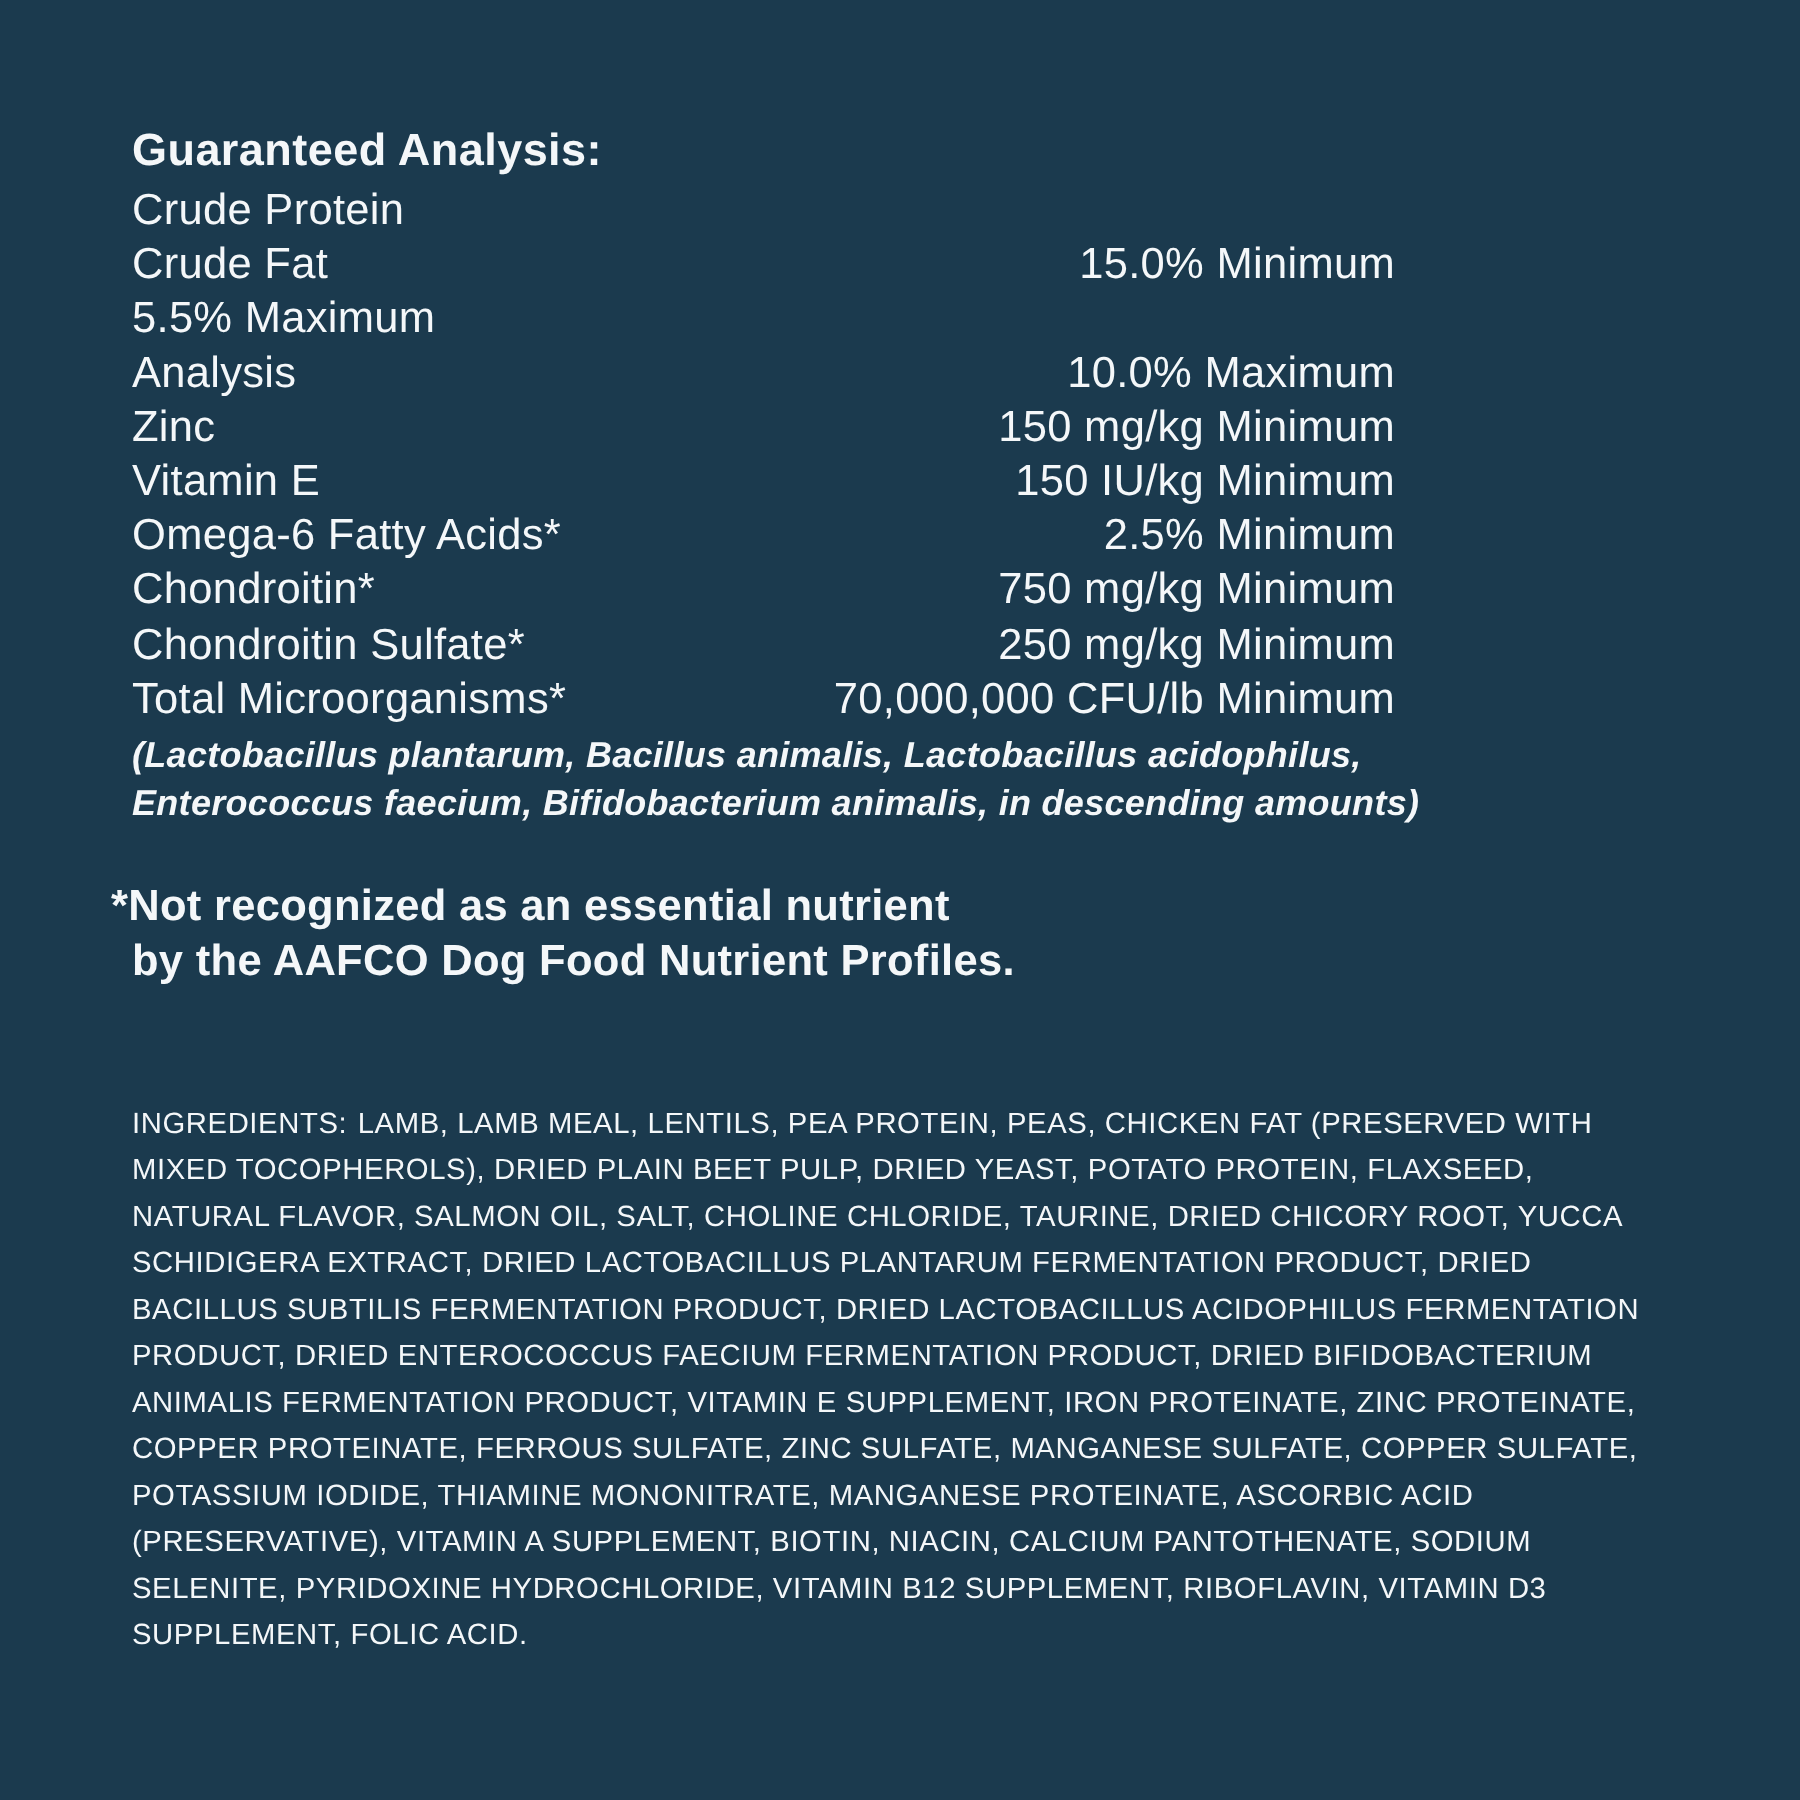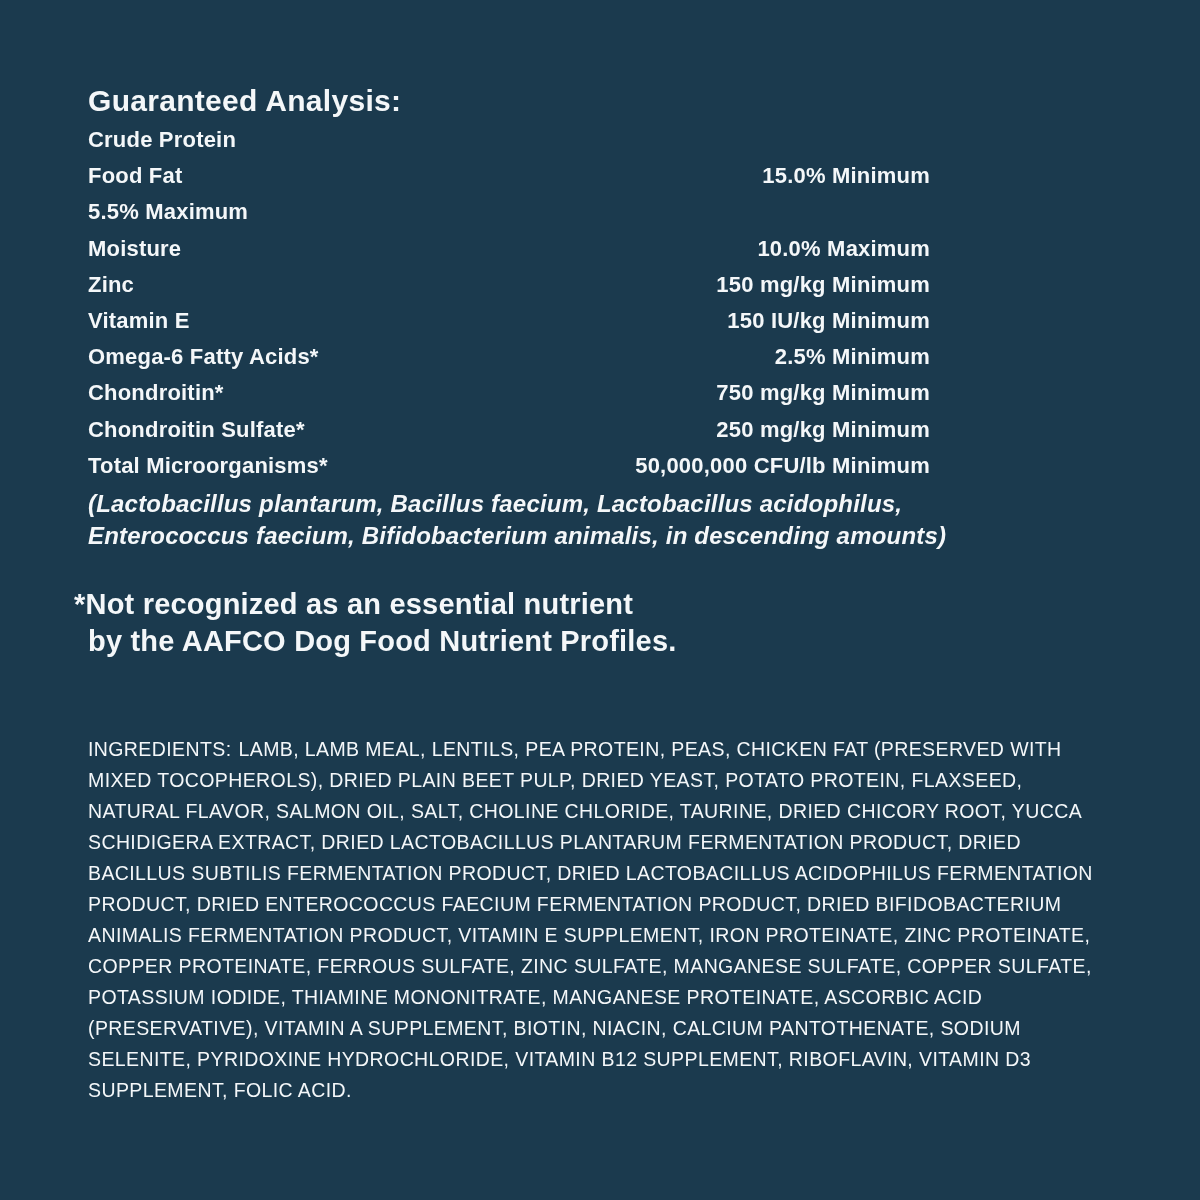--- a/index.html
+++ b/index.html
@@ -27,22 +27,22 @@
     letter-spacing: 0.3px;
     margin: 0 0 4px 0;
   }
   .ga-table {
     width: 842px; 
   }
   .ga-row {
     display: flex;
     justify-content: space-between;
     align-items: baseline;
-    font-size: 22px;
-    font-weight: 700;
+    font-size: 29px;
+    font-weight: 400;
     line-height: 36.2px;
     letter-spacing: 0.2px;
   }
   .ga-row .ga-label { text-align: left; white-space: nowrap; }
   .ga-row .ga-value { text-align: right; white-space: nowrap; }
   .ga-micro-note {
     font-size: 24px;
     font-style: italic;
     font-weight: 600;
     line-height: 32px;
@@ -77,28 +77,28 @@
 <div class="label-panel">
 
   <h1 class="ga-heading">Guaranteed Analysis:</h1>
 
   <div class="ga-table">
 
     <div class="ga-row">
       <span class="ga-label">Crude Protein</span>
     </div>
     <div class="ga-row">
-      <span class="ga-label">Food Fat</span>
+      <span class="ga-label">Crude Fat</span>
       <span class="ga-value">15.0% Minimum</span>
     </div>
     <div class="ga-row">
       <span class="ga-value">5.5% Maximum</span>
     </div>
     <div class="ga-row">
-      <span class="ga-label">Moisture</span>
+      <span class="ga-label">Analysis</span>
       <span class="ga-value">10.0% Maximum</span>
     </div>
     <div class="ga-row">
       <span class="ga-label">Zinc</span>
       <span class="ga-value">150 mg/kg Minimum</span>
     </div>
     <div class="ga-row">
       <span class="ga-label">Vitamin E</span>
       <span class="ga-value">150 IU/kg Minimum</span>
     </div>
@@ -109,27 +109,27 @@
     <div class="ga-row">
       <span class="ga-label">Chondroitin*</span>
       <span class="ga-value">750 mg/kg Minimum</span>
     </div>
     <div class="ga-row">
       <span class="ga-label">Chondroitin Sulfate*</span>
       <span class="ga-value">250 mg/kg Minimum</span>
     </div>
     <div class="ga-row">
       <span class="ga-label">Total Microorganisms*</span>
-      <span class="ga-value">50,000,000 CFU/lb Minimum</span>
+      <span class="ga-value">70,000,000 CFU/lb Minimum</span>
     </div>
 
   </div>
 
   <div class="ga-micro-note">
-    <div>(Lactobacillus plantarum, Bacillus faecium, Lactobacillus acidophilus,</div>
+    <div>(Lactobacillus plantarum, Bacillus animalis, Lactobacillus acidophilus,</div>
     <div>Enterococcus faecium, Bifidobacterium animalis, in descending amounts)</div>
   </div>
 
   <div class="ga-footnote">
     <span class="fn-line1">*Not recognized as an essential nutrient</span>
     <span class="fn-line2">by the AAFCO Dog Food Nutrient Profiles.</span>
   </div>
 
   <p class="ingredients-block">
     <span class="ing-label">INGREDIENTS:</span><span>LAMB, LAMB MEAL, LENTILS, PEA PROTEIN, PEAS, CHICKEN FAT (PRESERVED WITH MIXED TOCOPHEROLS), DRIED PLAIN BEET PULP, DRIED YEAST, POTATO PROTEIN, FLAXSEED, NATURAL FLAVOR, SALMON OIL, SALT, CHOLINE CHLORIDE, TAURINE, DRIED CHICORY ROOT, YUCCA SCHIDIGERA EXTRACT, DRIED LACTOBACILLUS PLANTARUM FERMENTATION PRODUCT, DRIED BACILLUS SUBTILIS FERMENTATION PRODUCT, DRIED LACTOBACILLUS ACIDOPHILUS FERMENTATION PRODUCT, DRIED ENTEROCOCCUS FAECIUM FERMENTATION PRODUCT, DRIED BIFIDOBACTERIUM ANIMALIS  FERMENTATION  PRODUCT, VITAMIN E SUPPLEMENT, IRON PROTEINATE, ZINC PROTEINATE, COPPER PROTEINATE, FERROUS SULFATE, ZINC SULFATE, MANGANESE SULFATE, COPPER SULFATE, POTASSIUM IODIDE, THIAMINE MONONITRATE, MANGANESE PROTEINATE, ASCORBIC ACID (PRESERVATIVE), VITAMIN A SUPPLEMENT, BIOTIN, NIACIN, CALCIUM PANTOTHENATE, SODIUM SELENITE, PYRIDOXINE HYDROCHLORIDE, VITAMIN B12 SUPPLEMENT, RIBOFLAVIN, VITAMIN D3 SUPPLEMENT, FOLIC ACID.</span>

